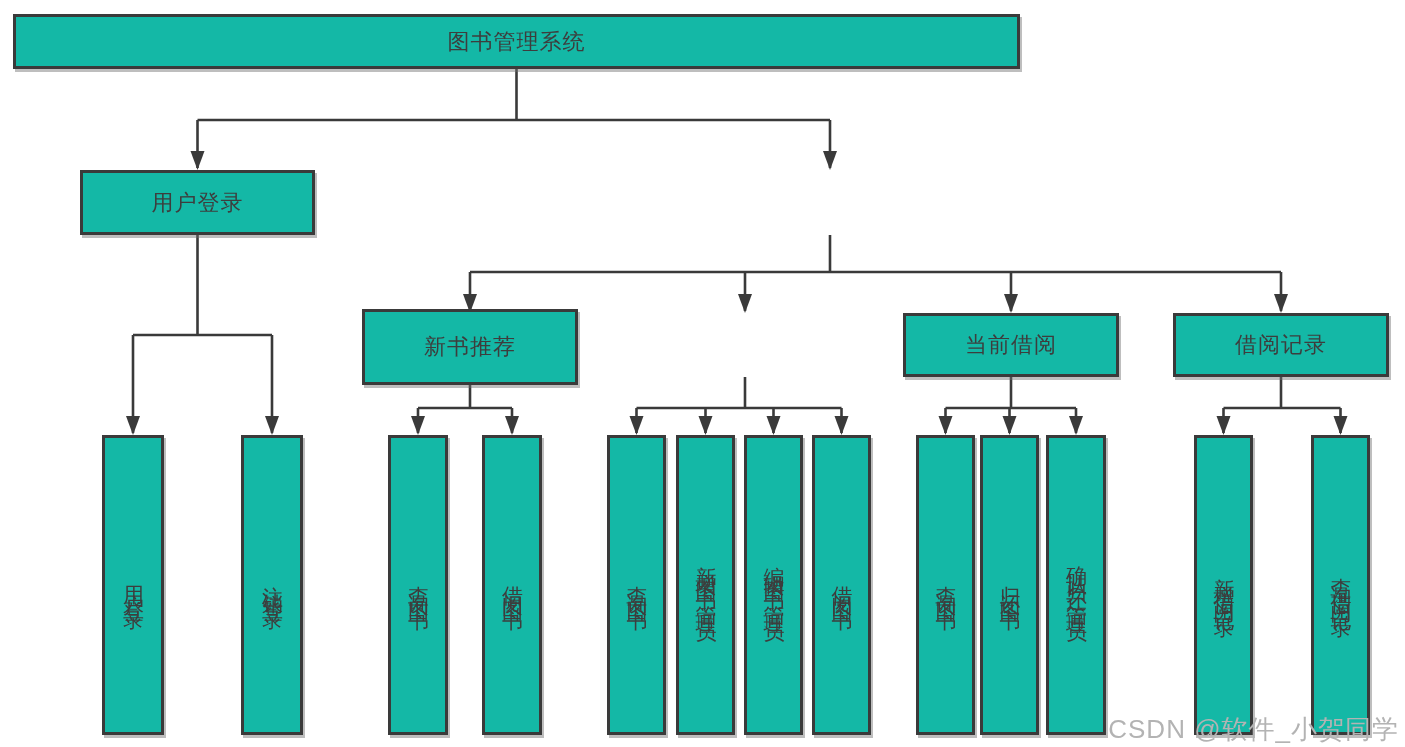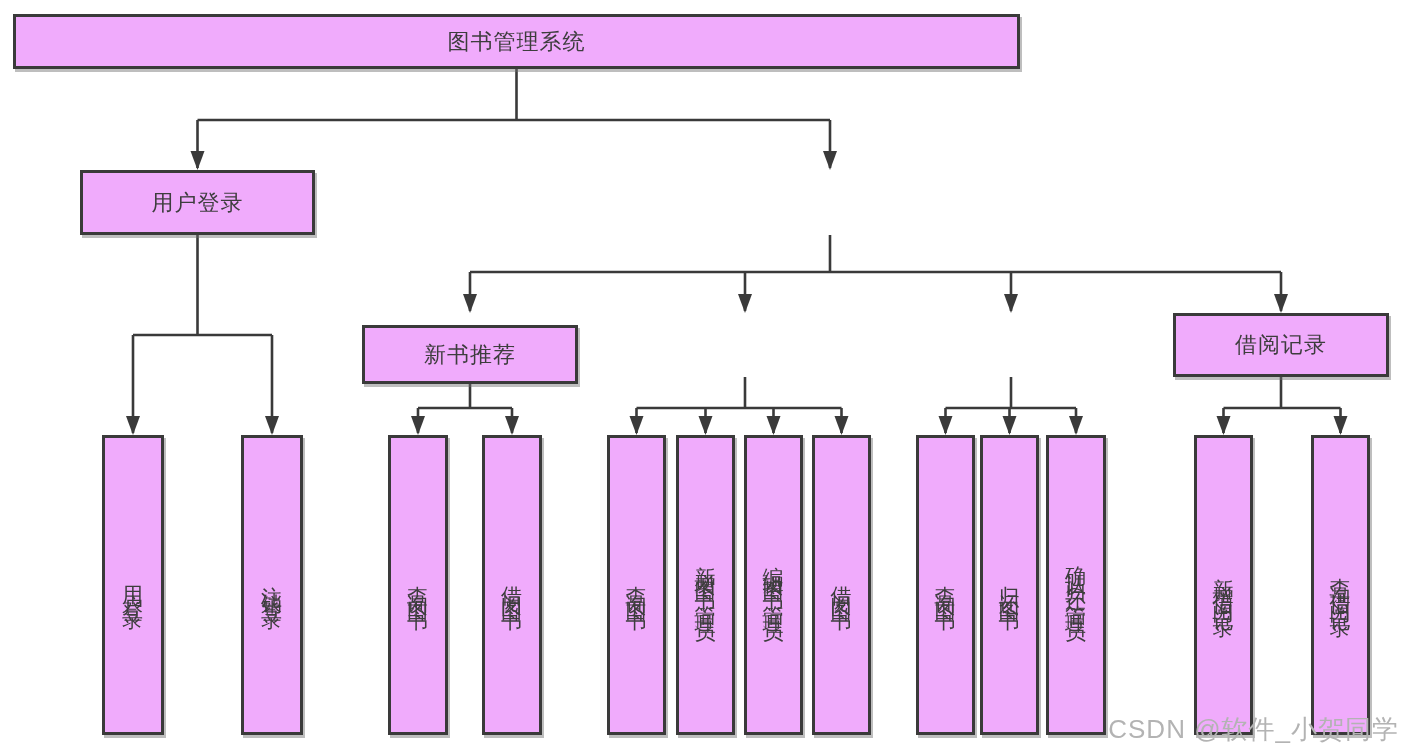--- a/index.html
+++ b/index.html
@@ -14,26 +14,27 @@
   body{
     font-family:"Liberation Sans","DejaVu Sans",sans-serif;
     width:1405px;height:747px;overflow:hidden;position:relative;
   }
   .canvas{position:absolute;inset:0;width:1405px;height:747px;background:var(--bg);}
   svg.connectors{position:absolute;left:0;top:0;z-index:1;}
   svg.connectors path{stroke:var(--line);stroke-width:2.6;fill:none;}
   svg.connectors polygon{fill:var(--line);stroke:none;}
   .box{
     position:absolute;
-    background:#f0abfc;
+    background:#14b8a6;
     border:3px solid var(--border);
     box-shadow:2px 3px 0 rgba(110,110,110,0.45);
     color:var(--text);
     display:flex;align-items:center;justify-content:center;
     z-index:2;
+    font-family:Liberation Serif, serif;
   }
   .hbox{
     font-size:22px;
     letter-spacing:1px;
     text-align:center;
   }
   .vbox{
     writing-mode:vertical-rl;
     text-orientation:mixed;
     font-size:21px;
@@ -85,21 +86,22 @@
       <polygon points="1069,416 1083,416 1076,435"></polygon>
       <polygon points="1216.5,416 1230.5,416 1223.5,435"></polygon>
       <polygon points="1333.5,416 1347.5,416 1340.5,435"></polygon>
     </g>
   </svg>
 
   <div class="box hbox" style="left:13px;top:14px;width:1007px;height:55px">图书管理系统</div>
 
   <div class="box hbox" style="left:80px;top:170px;width:235px;height:65px">用户登录</div>
 
-  <div class="box hbox" style="left:362px;top:325px;width:216px;height:59px">新书推荐</div>
+  <div class="box hbox" style="left:362px;top:309px;width:216px;height:76px">新书推荐</div>
+  <div class="box hbox" style="left:903px;top:313px;width:216px;height:64px">当前借阅</div>
   <div class="box hbox" style="left:1173px;top:313px;width:216px;height:64px">借阅记录</div>
 
   <div class="box vbox" style="left:102px;width:62px">用户登录</div>
   <div class="box vbox" style="left:241px;width:62px">注销登录</div>
 
   <div class="box vbox" style="left:388px;width:60px">查询图书</div>
   <div class="box vbox" style="left:482px;width:60px">借阅图书</div>
 
   <div class="box vbox" style="left:607px;width:59px">查询图书</div>
   <div class="box vbox" style="left:676px;width:59px">新增图书（管理员）</div>

